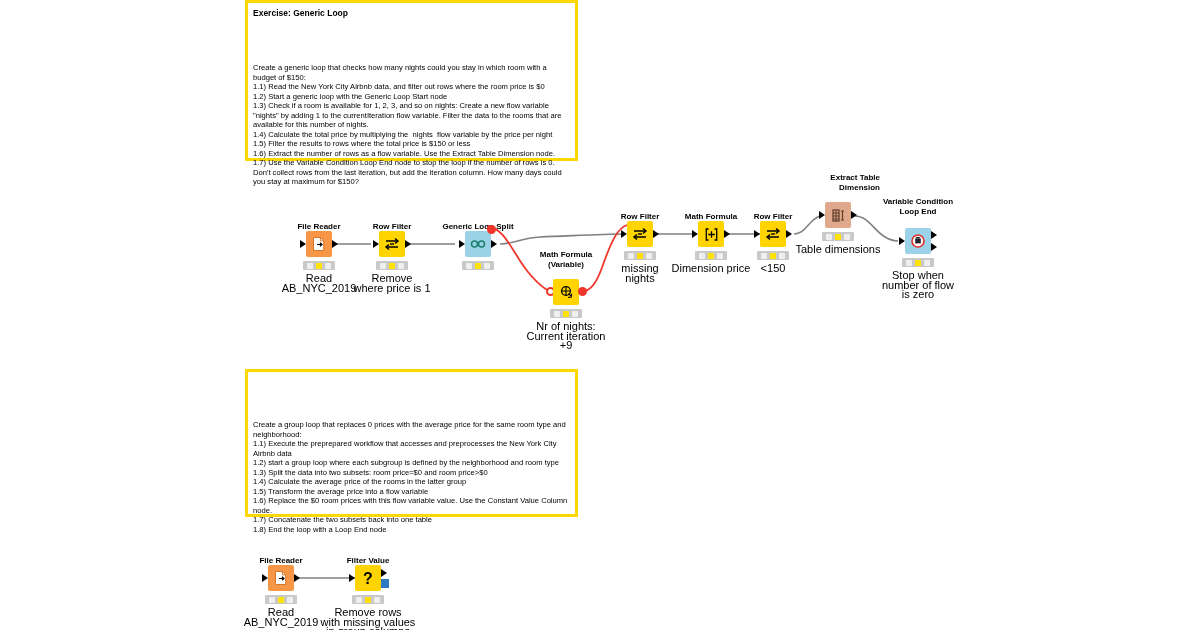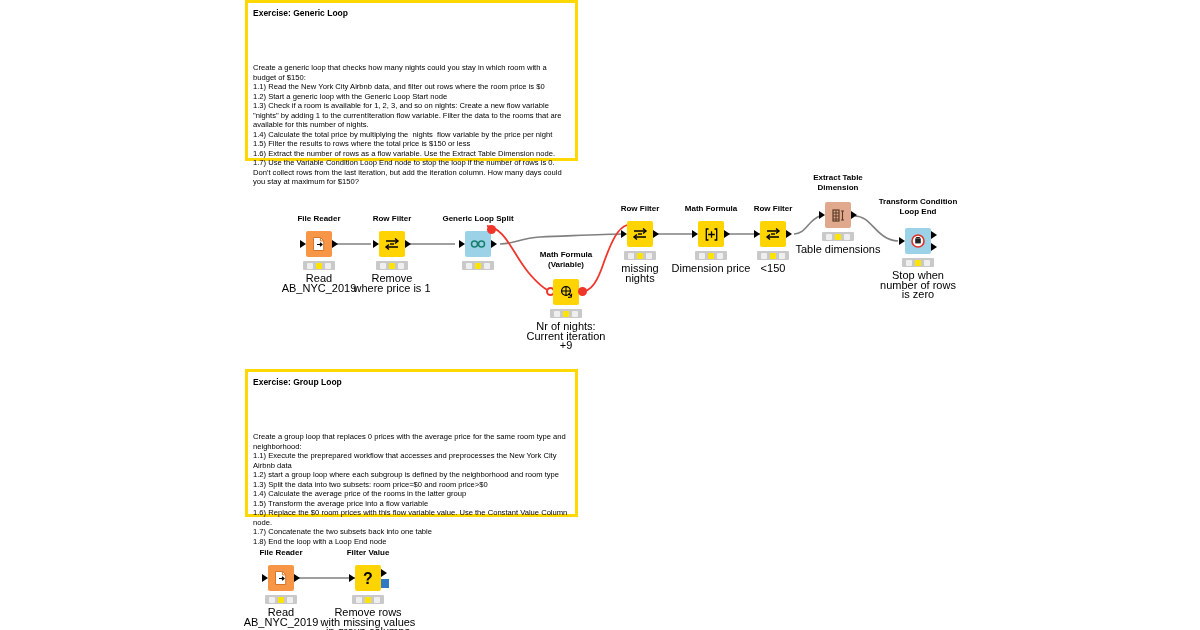--- a/index.html
+++ b/index.html
@@ -34,21 +34,21 @@
     white-space:pre-wrap;
     margin-top:44px;
   }
 
   
   .node{position:absolute;width:0;height:0;}
   .node-title{
     position:absolute;
     left:50%;
     transform:translateX(-50%);
-    bottom:20px;
+    bottom:12px;
     font-size:8px;
     font-weight:bold;
     color:#000;
     text-align:center;
     line-height:10px;
     white-space:nowrap;
   }
   .node-title.two-line{white-space:normal;width:84px;}
   .node-body{
     position:absolute;
@@ -160,21 +160,20 @@
 1.1) Read the New York City Airbnb data, and filter out rows where the room price is $0
 1.2) Start a generic loop with the Generic Loop Start node
 1.3) Check if a room is available for 1, 2, 3, and so on nights: Create a new flow variable "nights" by adding 1 to the currentIteration flow variable. Filter the data to the rooms that are available for this number of nights.
 1.4) Calculate the total price by multiplying the  nights  flow variable by the price per night
 1.5) Filter the results to rows where the total price is $150 or less
 1.6) Extract the number of rows as a flow variable. Use the Extract Table Dimension node.
 1.7) Use the Variable Condition Loop End node to stop the loop if the number of rows is 0. Don't collect rows from the last iteration, but add the iteration column. How many days could you stay at maximum for $150?</div>
   </div>
 
   <div class="annotation" style="left:245px;top:369px;width:333px;height:148px;">
-    <div class="ann-title">Exercise: Group Loop</div>
     <div class="ann-body">Create a group loop that replaces 0 prices with the average price for the same room type and neighborhood:
 1.1) Execute the preprepared workflow that accesses and preprocesses the New York City Airbnb data
 1.2) start a group loop where each subgroup is defined by the neighborhood and room type
 1.3) Split the data into two subsets: room price=$0 and room price&gt;$0
 1.4) Calculate the average price of the rooms in the latter group
 1.5) Transform the average price into a flow variable
 1.6) Replace the $0 room prices with this flow variable value. Use the Constant Value Column node.
 1.7) Concatenate the two subsets back into one table
 1.8) End the loop with a Loop End node</div>
   </div>
@@ -312,59 +311,59 @@
     <div class="port out-tri"></div>
     <div class="status">
       <span class="lamp"></span>
       <span class="lamp on-yellow"></span>
       <span class="lamp"></span>
     </div>
     <div class="caption">&lt;150</div>
   </div>
 
   <div class="node" style="left:838px;top:215px;">
-    <div class="node-title two-line" style="bottom:22px;white-space:pre-line;">Extract Table
+    <div class="node-title two-line" style="bottom:22px;white-space:pre-line;text-align:right;">Extract Table
 Dimension</div>
     <div class="port in-tri"></div>
     <div class="node-body tan">
       <svg width="15" height="15" viewBox="0 0 15 15">
         <rect x="2" y="2" width="6" height="11" fill="none" stroke="#5a3a26" stroke-width="1.2"></rect>
         <path d="M2 5 h6 M2 8 h6 M2 11 h6 M5 2 v11" stroke="#5a3a26" stroke-width="1"></path>
         <path d="M10 3 h3 M11.5 3 v9 M10 12 h3" stroke="#5a3a26" stroke-width="1.1" fill="none"></path>
       </svg>
     </div>
     <div class="port out-tri"></div>
     <div class="status">
       <span class="lamp"></span>
       <span class="lamp on-yellow"></span>
       <span class="lamp"></span>
     </div>
     <div class="caption">Table dimensions</div>
   </div>
 
   <div class="node" style="left:918px;top:241px;">
-    <div class="node-title two-line" style="bottom:24px;white-space:pre-line;width:100px;">Transform Condition
+    <div class="node-title two-line" style="bottom:24px;white-space:pre-line;width:100px;">Variable Condition
 Loop End</div>
     <div class="port in-tri"></div>
     <div class="node-body blue">
       <svg width="16" height="16" viewBox="0 0 16 16">
         <circle cx="8" cy="8" r="6" fill="#ffffff" stroke="#e03127" stroke-width="1.6"></circle>
         <rect x="5.2" y="5.6" width="5.6" height="4.8" fill="#222222"></rect>
         <path d="M5.2 5.6 l1.3 -1.6 h3 l1.3 1.6" fill="#222222"></path>
       </svg>
     </div>
     <div class="port out-tri upper"></div>
     <div class="port out-tri lower"></div>
     <div class="status">
       <span class="lamp"></span>
       <span class="lamp on-yellow"></span>
       <span class="lamp"></span>
     </div>
     <div class="caption narrow">Stop when
-number of rows
+number of flow
 is zero</div>
   </div>
 
   <div class="node" style="left:281px;top:578px;">
     <div class="node-title">File Reader</div>
     <div class="port in-tri"></div>
     <div class="node-body orange">
       <svg width="15" height="16" viewBox="0 0 15 16">
         <path d="M1.5 1.5 h7 l3.2 3.2 v9.8 h-10.2 z" fill="#ffffff" stroke="#d5762a" stroke-width="1"></path>
         <path d="M8.4 1.6 v3.3 h3.2" fill="none" stroke="#d5762a" stroke-width="1"></path>

